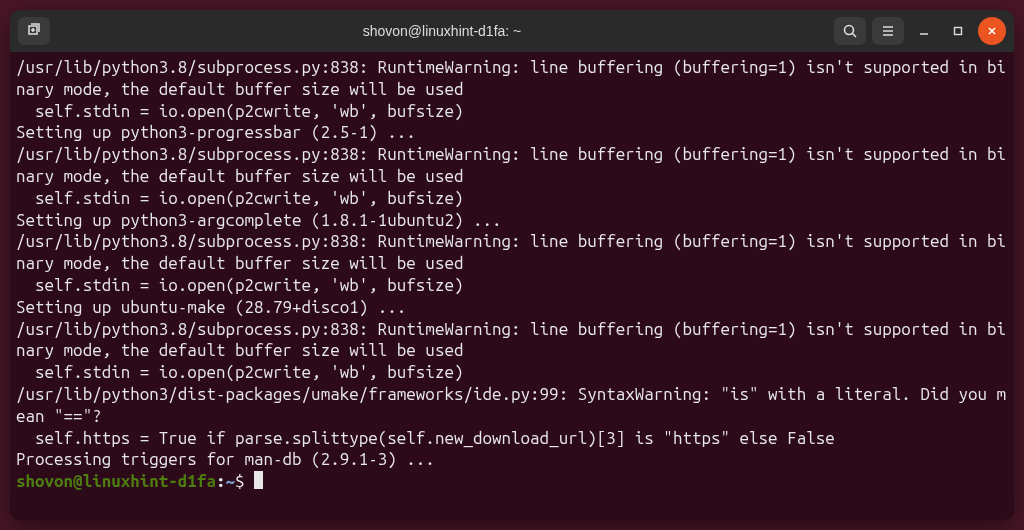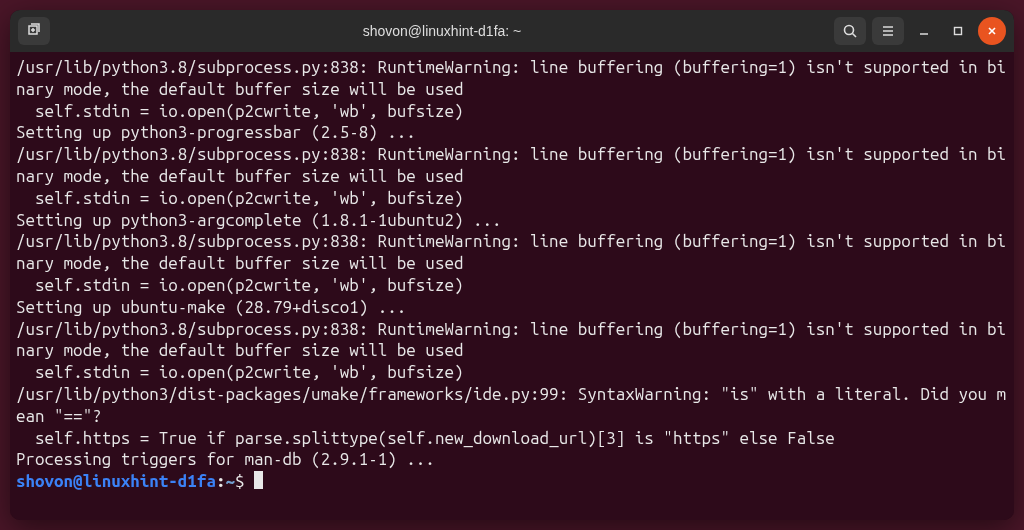--- a/index.html
+++ b/index.html
@@ -67,21 +67,21 @@
   background: #2d0a1a;
   padding: 4px 6px;
   font-family: "Ubuntu Mono", "DejaVu Sans Mono", Consolas, monospace;
   font-size: 17px;
   line-height: 21.8px;
   color: #e8e8e8;
   overflow: hidden;
   white-space: pre-wrap;
   word-break: break-all;
 }
-.prompt-user { color: #3b82f6; font-weight: bold; }
+.prompt-user { color: #4d7c0f; font-weight: bold; }
 .prompt-colon { color: #e8e8e8; font-weight: bold; }
 .prompt-path { color: #729fcf; font-weight: bold; }
 .prompt-dollar { color: #e8e8e8; }
 .cursor {
   display: inline-block;
   width: 9px;
   height: 18px;
   background: #e8e8e8;
   vertical-align: text-bottom;
   margin-bottom: 1px;
@@ -127,26 +127,26 @@
         <svg viewBox="0 0 12 12">
             <line x1="3" y1="3" x2="9" y2="9" stroke="currentColor" stroke-width="1.6"></line>
             <line x1="9" y1="3" x2="3" y2="9" stroke="currentColor" stroke-width="1.6"></line>
           </svg>
       </div>
     </div>
   </div>
 
   <div class="terminal"><span>/usr/lib/python3.8/subprocess.py:838: RuntimeWarning: line buffering (buffering=1) isn't supported in binary mode, the default buffer size will be used</span>
 <span>  self.stdin = io.open(p2cwrite, 'wb', bufsize)</span>
-<span>Setting up python3-progressbar (2.5-8) ...</span>
+<span>Setting up python3-progressbar (2.5-1) ...</span>
 <span>/usr/lib/python3.8/subprocess.py:838: RuntimeWarning: line buffering (buffering=1) isn't supported in binary mode, the default buffer size will be used</span>
 <span>  self.stdin = io.open(p2cwrite, 'wb', bufsize)</span>
 <span>Setting up python3-argcomplete (1.8.1-1ubuntu2) ...</span>
 <span>/usr/lib/python3.8/subprocess.py:838: RuntimeWarning: line buffering (buffering=1) isn't supported in binary mode, the default buffer size will be used</span>
 <span>  self.stdin = io.open(p2cwrite, 'wb', bufsize)</span>
 <span>Setting up ubuntu-make (28.79+disco1) ...</span>
 <span>/usr/lib/python3.8/subprocess.py:838: RuntimeWarning: line buffering (buffering=1) isn't supported in binary mode, the default buffer size will be used</span>
 <span>  self.stdin = io.open(p2cwrite, 'wb', bufsize)</span>
 <span>/usr/lib/python3/dist-packages/umake/frameworks/ide.py:99: SyntaxWarning: "is" with a literal. Did you mean "=="?</span>
 <span>  self.https = True if parse.splittype(self.new_download_url)[3] is "https" else False</span>
-<span>Processing triggers for man-db (2.9.1-1) ...</span>
+<span>Processing triggers for man-db (2.9.1-3) ...</span>
 <span class="prompt-user">shovon@linuxhint-d1fa</span><span class="prompt-colon">:</span><span class="prompt-path">~</span><span class="prompt-dollar">$</span> <span class="cursor"></span></div>
 </div>
 
 </body></html>

